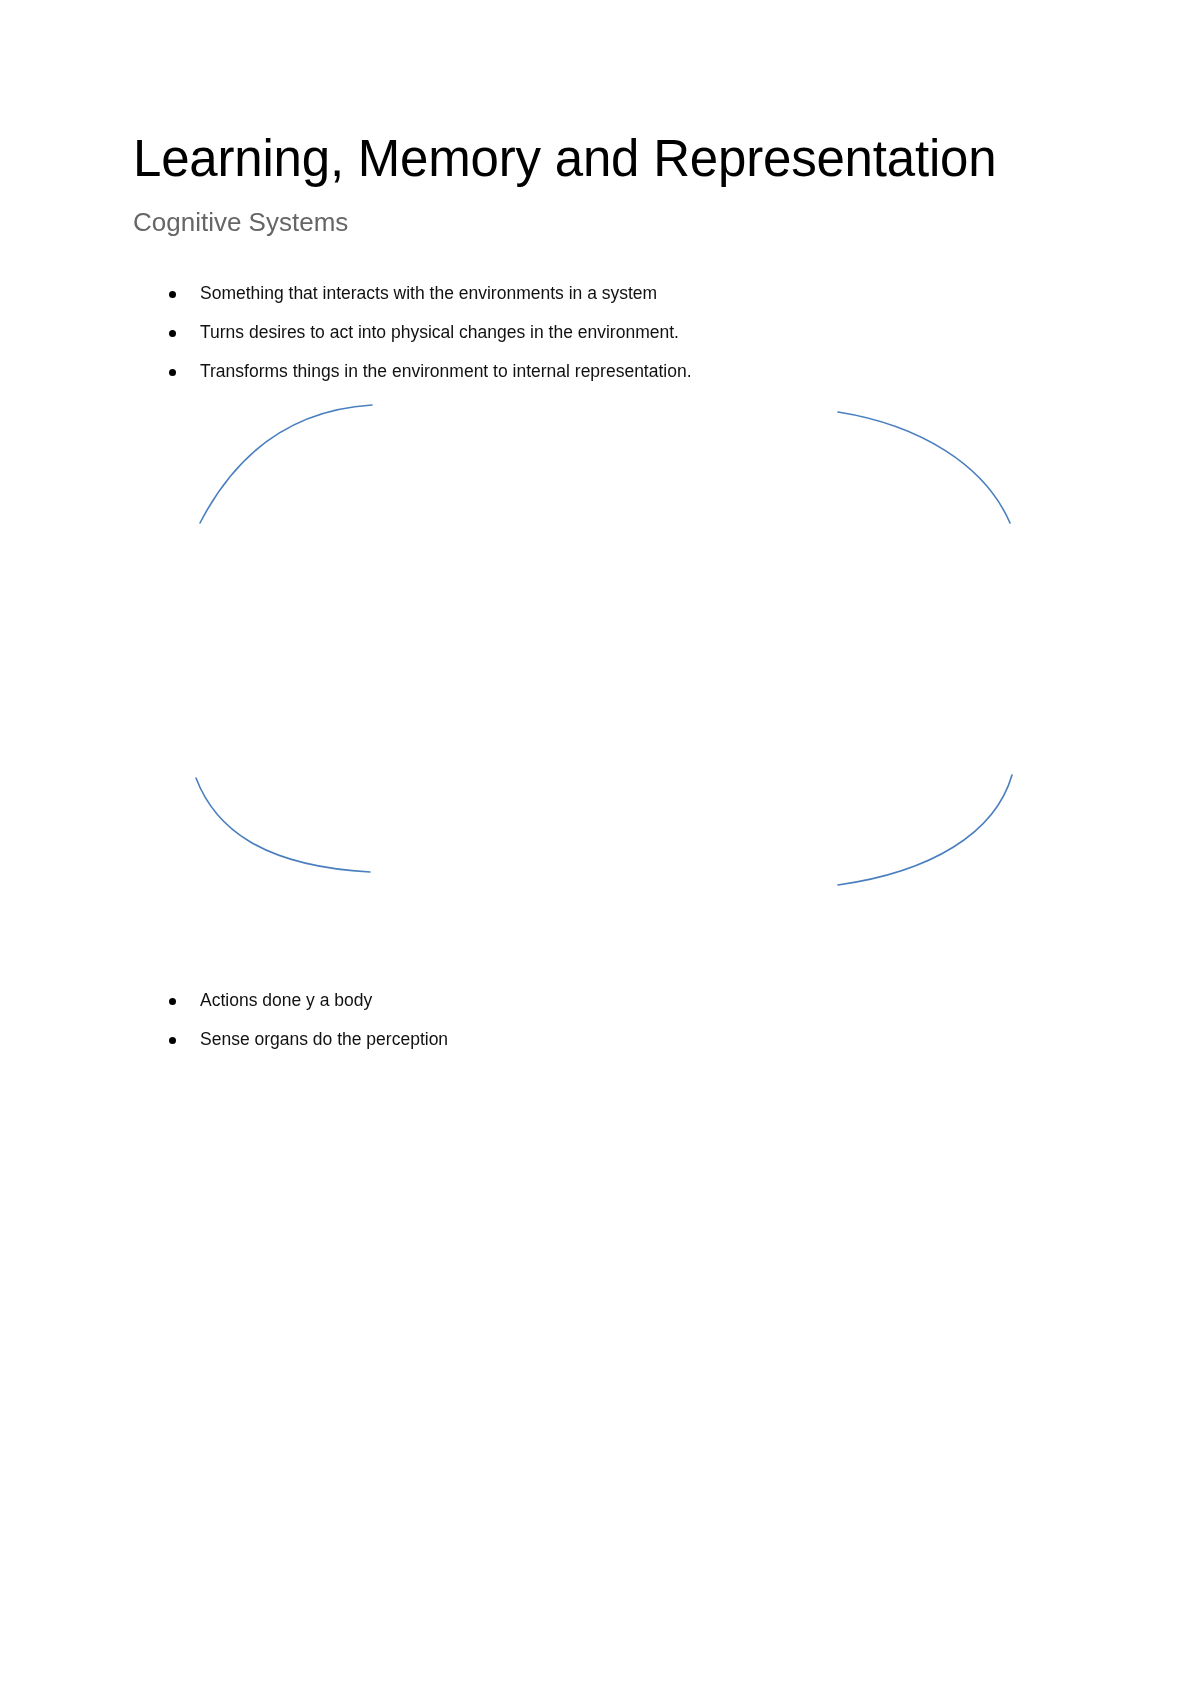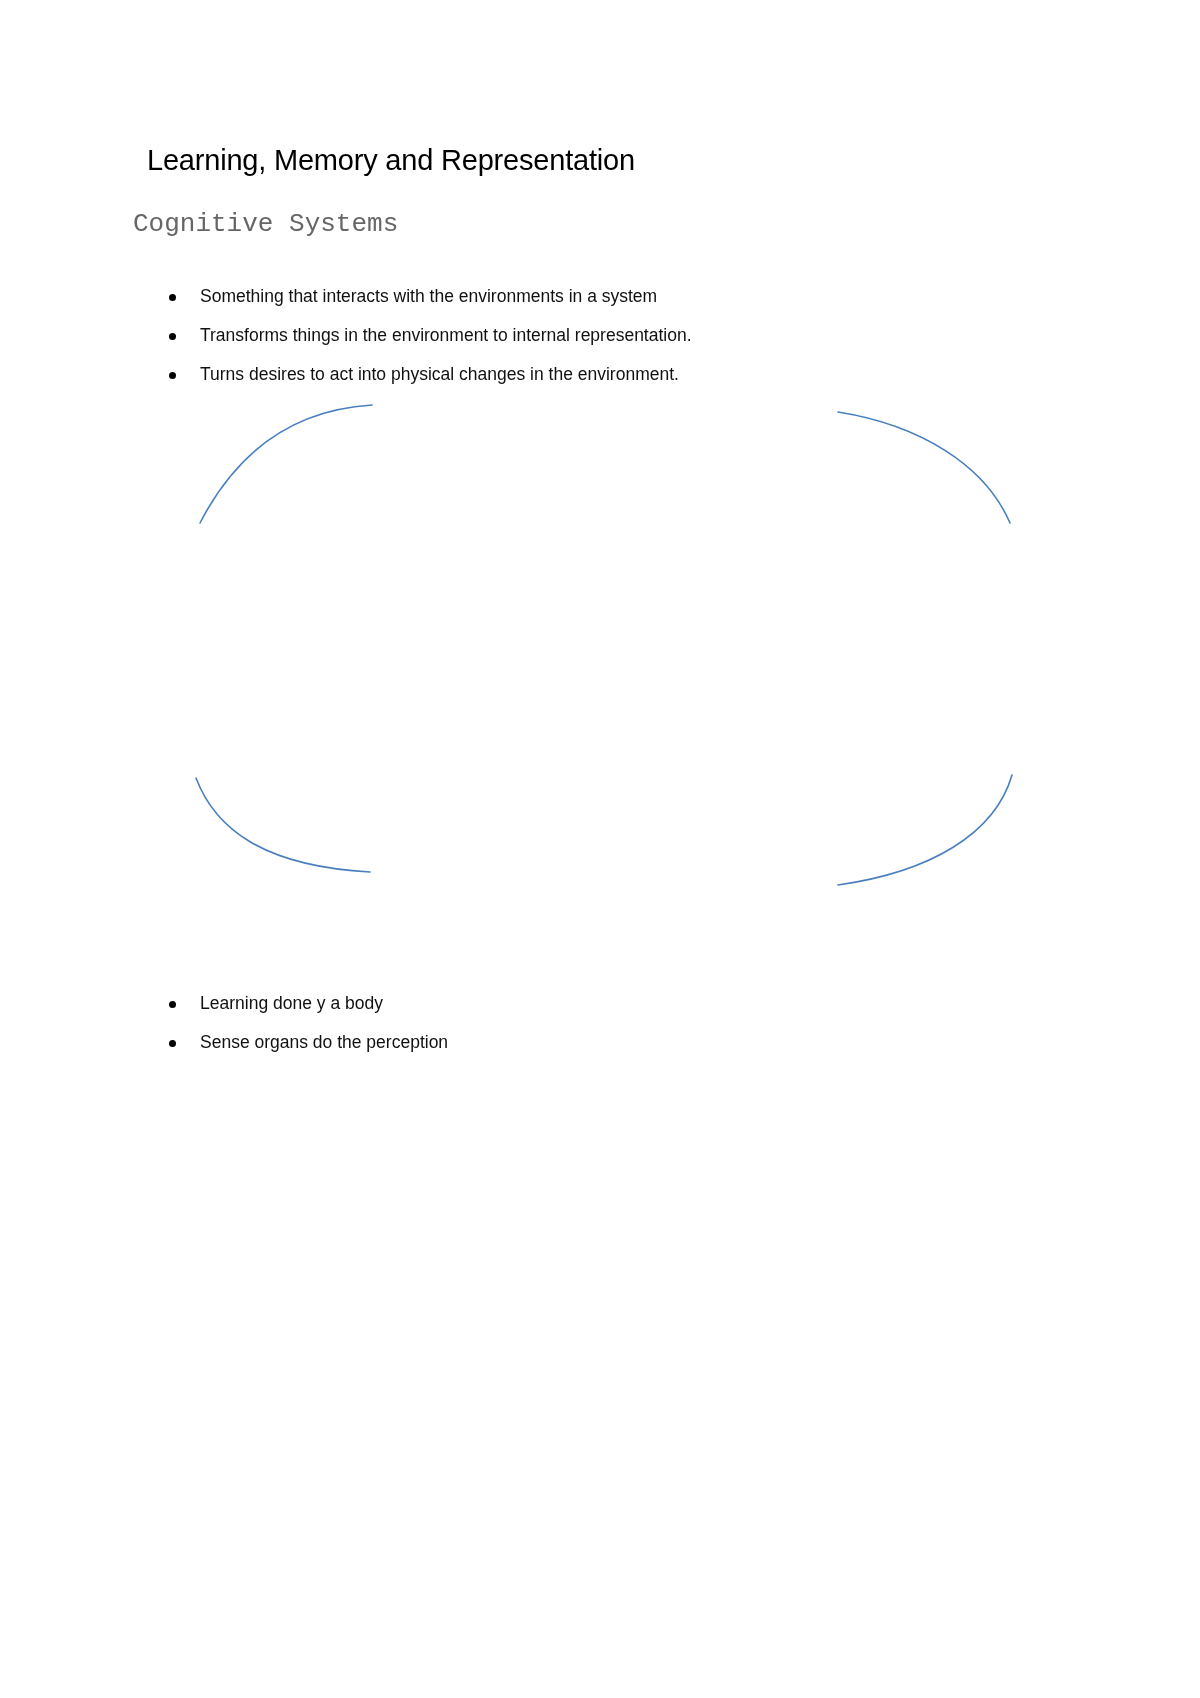--- a/index.html
+++ b/index.html
@@ -24,32 +24,32 @@
 
   .doc-body {
     position: absolute;
     left: 133px;
     top: 0;
     width: 940px;
   }
 
   .doc-title {
     font-family: "Liberation Sans", sans-serif;
-    font-size: 29px;
+    font-size: 51px;
     font-weight: 400;
     color: #000000;
     line-height: 1.15;
-    margin: 14px;
+    margin: 0;
     padding-top: 130px;
     letter-spacing: -0.2px;
     white-space: nowrap;
   }
 
   .section-heading {
-    font-family: Liberation Mono, monospace;
+    font-family: Liberation Sans, sans-serif;
     font-size: 26px;
     font-weight: 400;
     color: #666666;
     line-height: 1.2;
     margin: 0;
     padding-top: 18px;
     white-space: nowrap;
   }
 
   .bullet-list {
@@ -113,26 +113,26 @@
   </svg>
 
   <div class="doc-body">
 
     <h1 class="doc-title">Learning, Memory and Representation</h1>
 
     <h2 class="section-heading">Cognitive Systems</h2>
 
     <ul class="bullet-list">
       <li class="bullet-item">Something that interacts with the environments in a system</li>
+      <li class="bullet-item">Turns desires to act into physical changes in the environment.</li>
       <li class="bullet-item">Transforms things in the environment to internal representation.</li>
-      <li class="bullet-item">Turns desires to act into physical changes in the environment.</li>
     </ul>
 
     <div class="spacer-diagram"></div>
 
 
     <ul class="bullet-list">
-      <li class="bullet-item">Learning done y a body</li>
+      <li class="bullet-item">Actions done y a body</li>
       <li class="bullet-item">Sense organs do the perception</li>
     </ul>
 
   </div>
 </div>
 
 </body></html>

